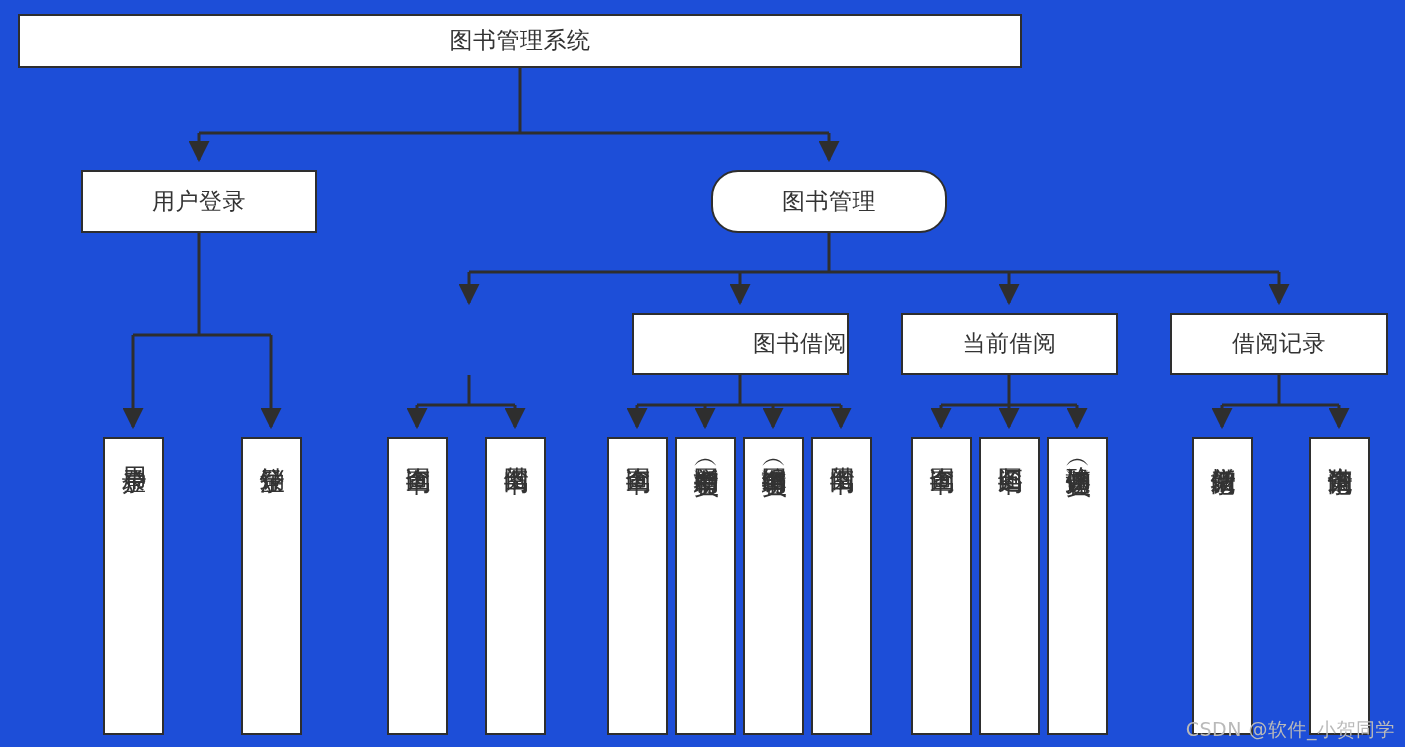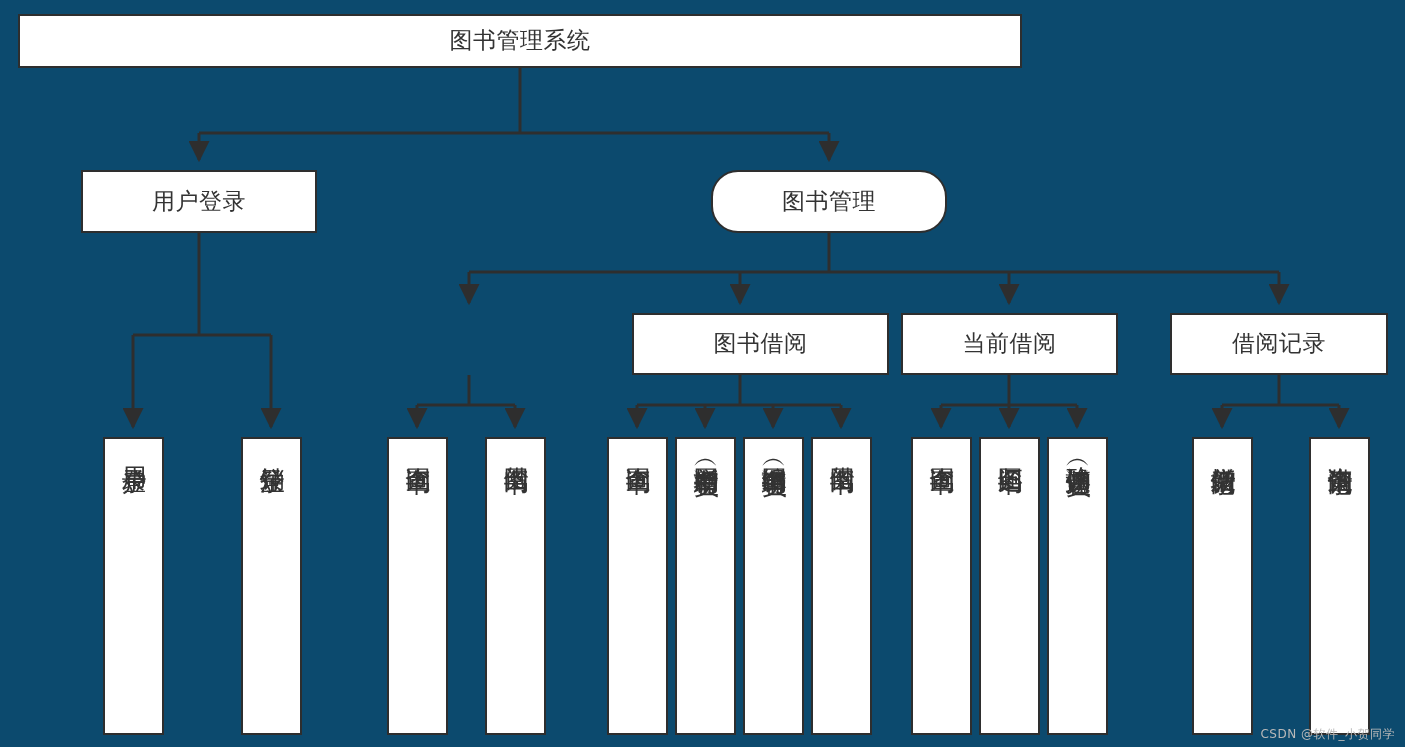--- a/index.html
+++ b/index.html
@@ -5,21 +5,21 @@
 <style>
   html,body{margin:0;padding:0;background:#ffffff;}
   body{
     font-family:"DejaVu Sans","Liberation Sans",sans-serif;
     color:#2b2b2b;
   }
   #canvas{
     position:relative;
     width:1405px;
     height:747px;
-    background:#0c4a6e;
+    background:#1d4ed8;
     overflow:hidden;
     text-decoration:underline;
   }
   svg#edges{
     position:absolute;
     left:0; top:0;
     width:1405px;
     height:747px;
     pointer-events:none;
   }
@@ -55,21 +55,21 @@
     font-size:25px;
     line-height:1.06;
     letter-spacing:1px;
     white-space:nowrap;
     margin:0 auto;
   }
   .watermark{
     position:absolute;
     right:10px;
     bottom:4px;
-    font-size:12px;
+    font-size:19px;
     color:#b9b9b9;
     letter-spacing:0.5px;
     white-space:nowrap;
     z-index:5;
     font-family:"DejaVu Sans","Liberation Sans",sans-serif;
   }
 </style>
 </head>
 <body>
 
@@ -129,21 +129,21 @@
     <span class="lbl">图书管理系统</span>
   </div>
 
   <div class="node horiz" style="left:81px; top:170px; width:236px; height:63px;">
     <span class="lbl">用户登录</span>
   </div>
   <div class="node horiz" style="left:711px; top:170px; width:236px; height:63px;border-radius:27px;">
     <span class="lbl">图书管理</span>
   </div>
 
-  <div class="node horiz" style="left:632px; top:313px; width:257px; height:62px;">
+  <div class="node horiz" style="left:632px; top:313px; width:217px; height:62px;justify-content:flex-end;">
     <span class="lbl">图书借阅</span>
   </div>
   <div class="node horiz" style="left:1170px; top:313px; width:218px; height:62px;">
     <span class="lbl">借阅记录</span>
   </div>
   <div class="node horiz" style="left:901px; top:313px; width:217px; height:62px;">
     <span class="lbl">当前借阅</span>
   </div>
 
   <div class="node vert" style="left:103px; top:437px; width:61px; height:298px;">

